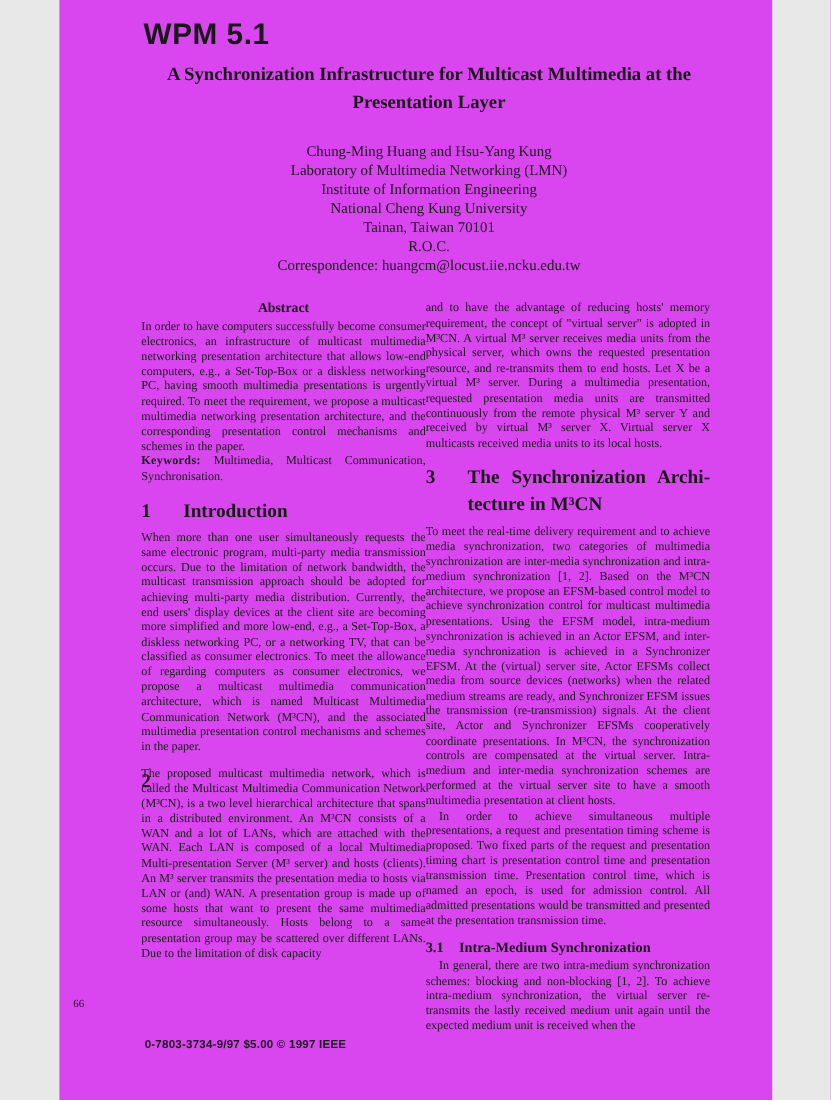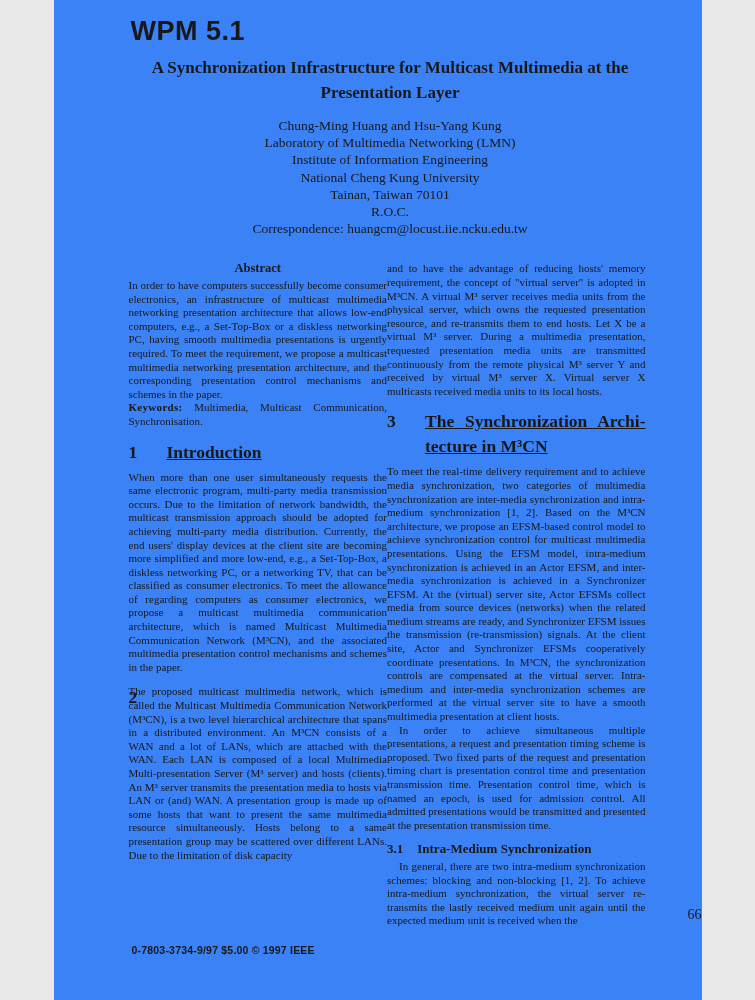--- a/index.html
+++ b/index.html
@@ -1,20 +1,20 @@
 <!DOCTYPE html>
 <html><head>
 <meta charset="utf-8">
 <style>
   html,body { margin:0; padding:0; background:#e8e8e8; }
   .page {
     position:relative;
     width:648px; height:1000px;
     margin:0 auto;
-    background:#3b82f6;
+    background:#d946ef;
     overflow:hidden;
     font-family:"Liberation Serif", serif;
     color:#181818;
   }
   .session-code {
     padding:16px 0 0 77px;
     font-family:"Liberation Sans", sans-serif;
     font-weight:bold;
     font-size:27px;
     letter-spacing:0.5px;
@@ -24,21 +24,21 @@
     font-weight:bold;
     font-size:17px;
     line-height:25px;
     margin-top:8px;
     padding:0 50px 0 75px;
   }
   .authors {
     text-align:center;
     font-size:13.5px;
     line-height:17.2px;
-    margin-top:12px;
+    margin-top:24px;
     padding:0 50px 0 75px;
   }
   .columns {
     display:flex;
     padding:25px 56px 0 75px;
   }
   .col {
     width:310px;
     font-size:11px;
     line-height:13.6px;
@@ -56,35 +56,35 @@
   .kw b { letter-spacing:0.3px; }
   .h1 {
     position:relative;
     font-size:17.5px;
     line-height:25px;
     font-weight:bold;
     margin:11px 0 6px 0;
     text-align:left;
   }
   .h1 .num { position:absolute; left:0; top:0; }
-  .h1 .lines { margin-left:38px;text-decoration:underline; }
+  .h1 .lines { margin-left:38px; }
   .h1 .jl { text-align:justify; text-align-last:justify; }
   .h2 {
     font-size:13px;
     font-weight:bold;
     margin:10px 0 4px 0;
     text-align:left;
   }
   .h2 .num { margin-right:14px; }
   .page-number {
     position:absolute;
     left:13px; right:0;
     top:907px;
-    text-align:right;
-    font-size:14px;
+    text-align:left;
+    font-size:10px;
   }
   .footer-copyright {
     position:absolute;
     left:78px;
     top:944px;
     font-family:"Liberation Sans", sans-serif;
     font-weight:bold;
     font-size:10.5px;
     letter-spacing:0.2px;
   }

